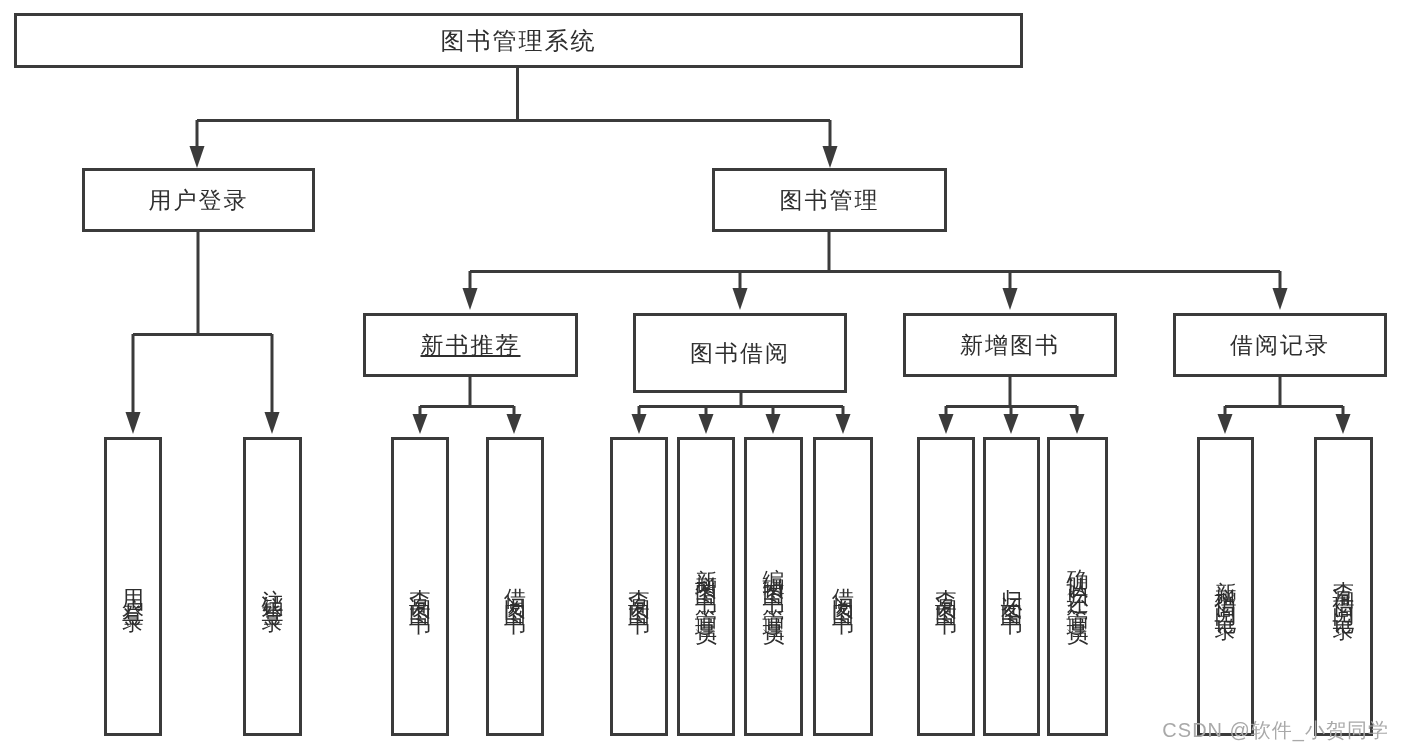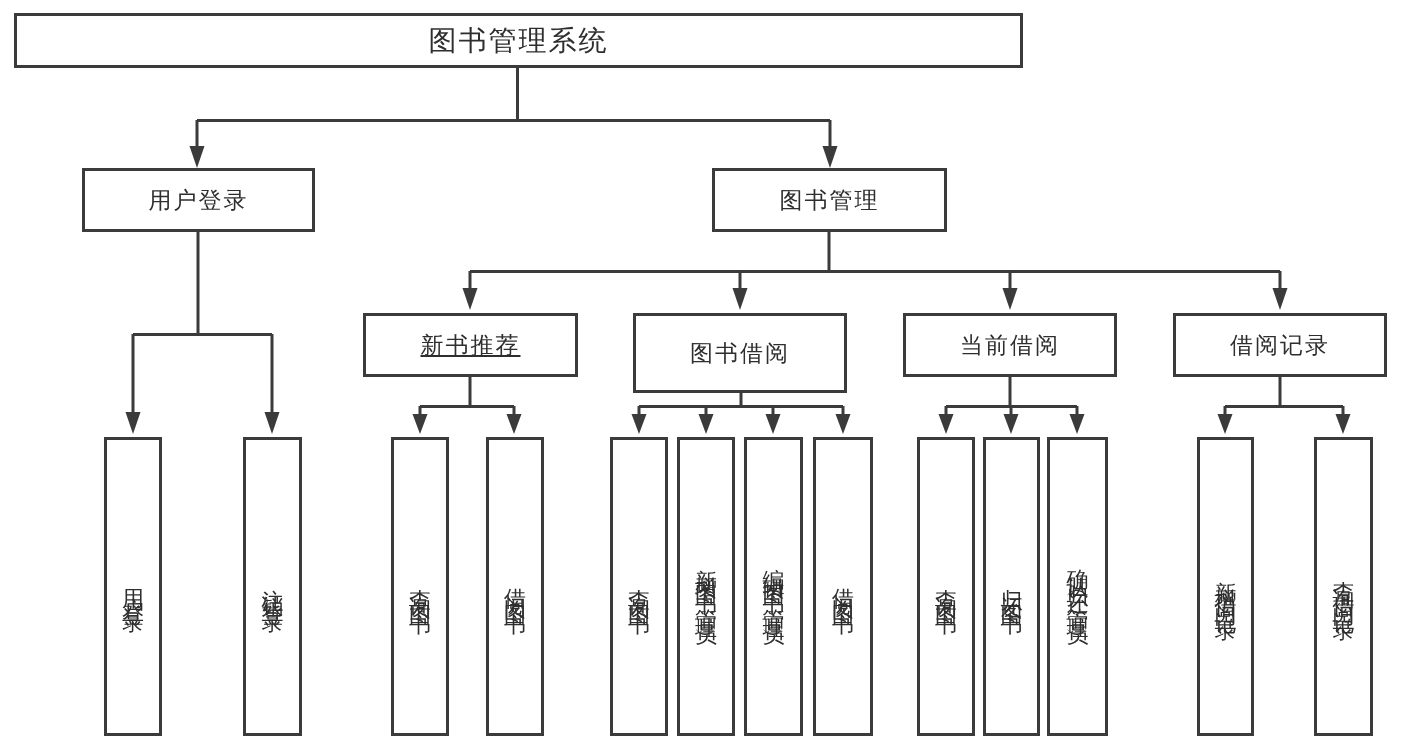--- a/index.html
+++ b/index.html
@@ -33,21 +33,21 @@
     justify-content: center;
     color: #2e2e2e;
     letter-spacing: 2px;
     white-space: nowrap;
   }
   .root {
     left: 14px;
     top: 13px;
     width: 1009px;
     height: 55px;
-    font-size: 28px;
+    font-size: 24px;
   }
   .lvl2, .lvl3 {
     font-size: 23px;
   }
   .leaf {
     position: absolute;
     box-sizing: border-box;
     top: 437px;
     height: 299px;
     border: 3px solid #3b3b3b;
@@ -164,21 +164,21 @@
     <span>图书管理</span>
   </div>
 
   <div class="node lvl3" style="left:363px; top:313px; width:215px; height:64px;text-decoration:underline;">
     <span>新书推荐</span>
   </div>
   <div class="node lvl3" style="left:633px; top:313px; width:214px; height:80px;">
     <span>图书借阅</span>
   </div>
   <div class="node lvl3" style="left:903px; top:313px; width:214px; height:64px;">
-    <span>当前借阅</span>
+    <span>新增图书</span>
   </div>
   <div class="node lvl3" style="left:1173px; top:313px; width:214px; height:64px;">
     <span>借阅记录</span>
   </div>
 
   <div class="leaf" style="left:104px; width:58px;">
     <span>用户登录</span>
   </div>
   <div class="leaf" style="left:243px; width:59px;">
     <span>注销登录</span>
@@ -210,14 +210,15 @@
   <div class="leaf" style="left:1047px; width:61px;">
     <span>确认归还（管理员）</span>
   </div>
   <div class="leaf" style="left:1197px; width:57px;">
     <span>新增借阅记录</span>
   </div>
   <div class="leaf" style="left:1314px; width:59px;">
     <span>查询借阅记录</span>
   </div>
 
+  <div class="watermark">CSDN @软件_小贺同学</div>
 
 </div>
 
 </body></html>

